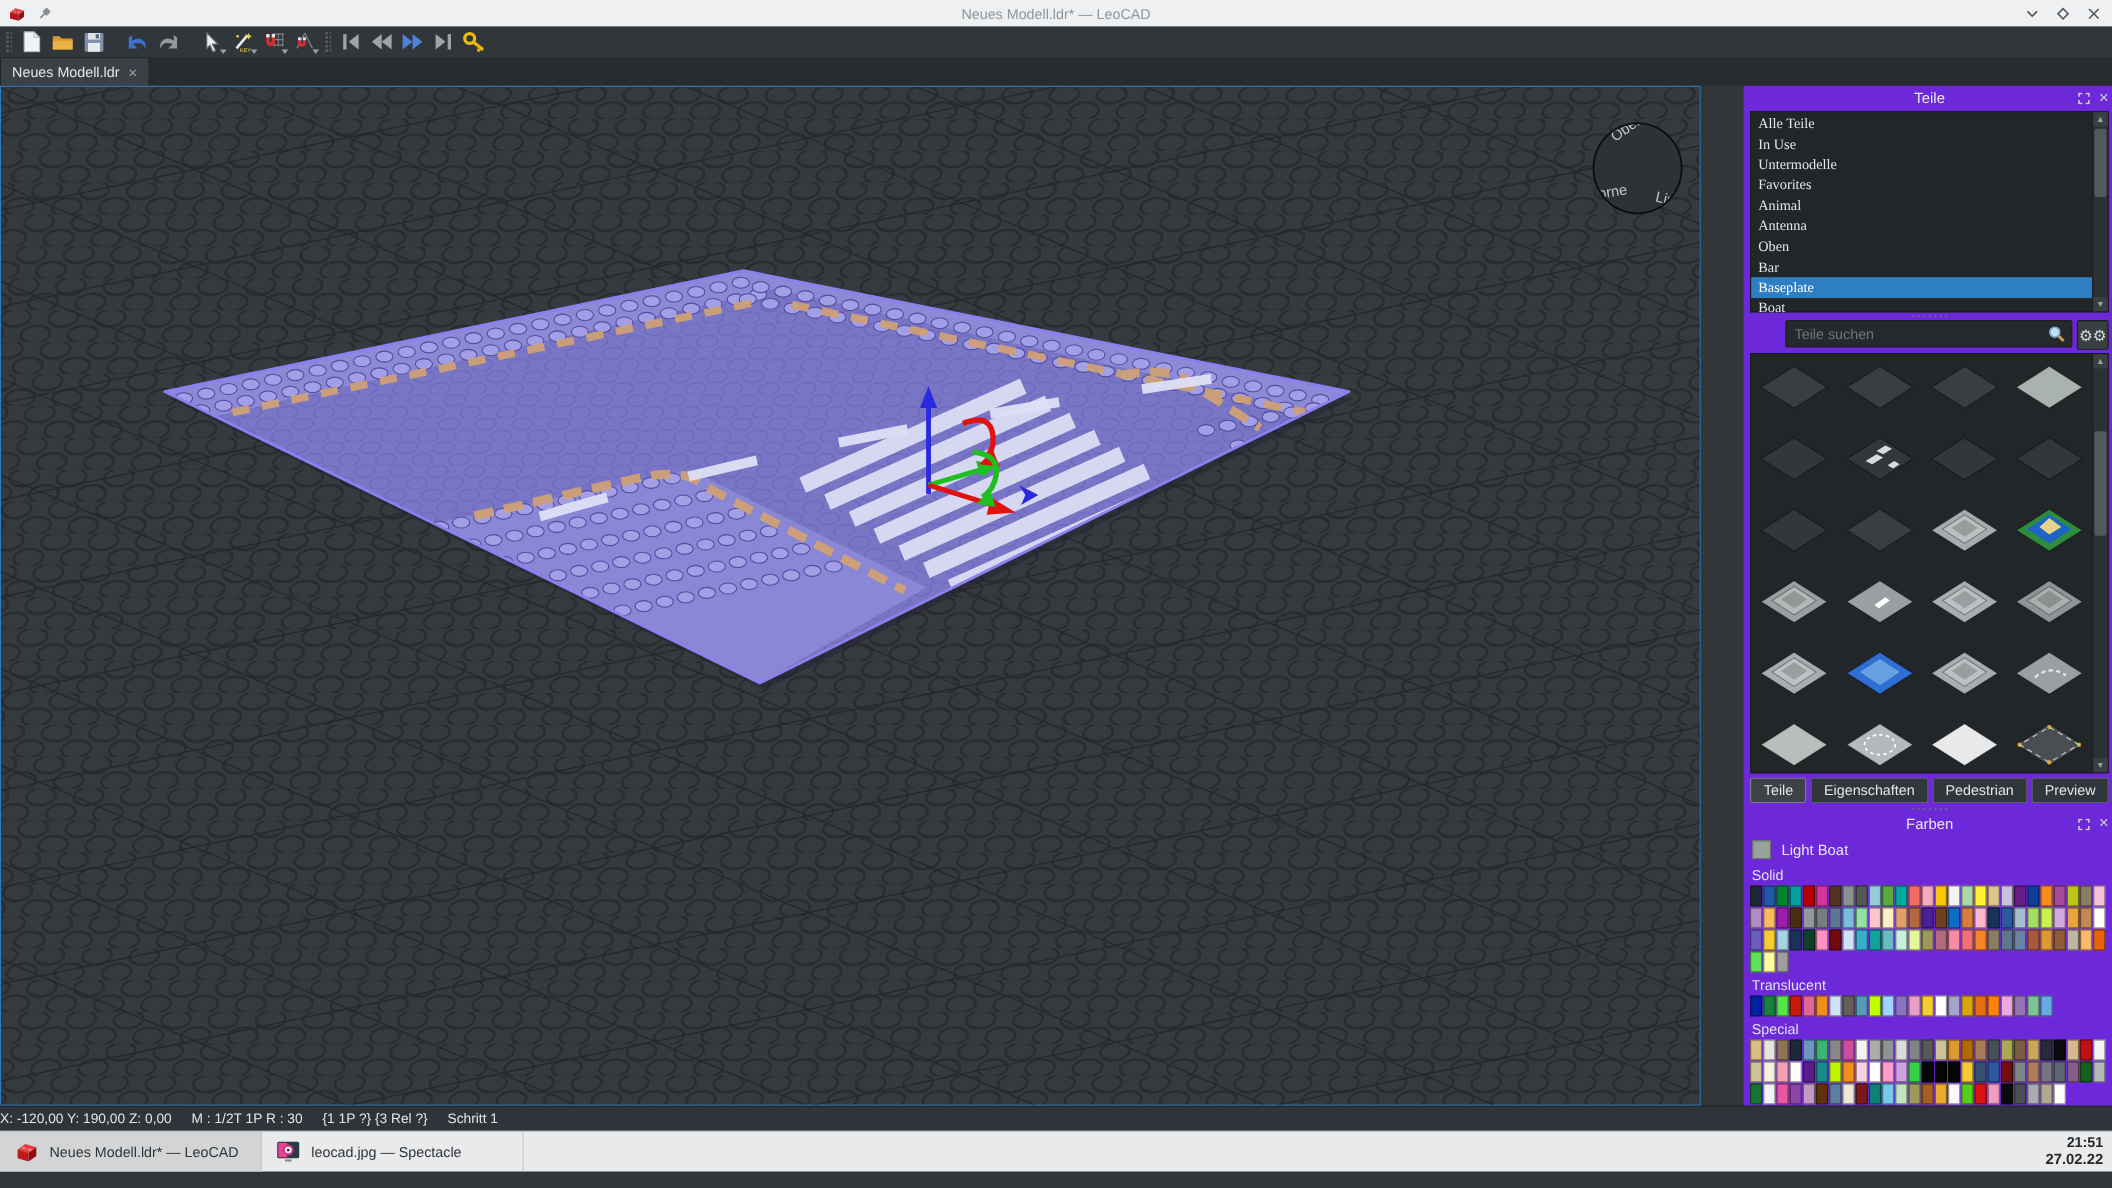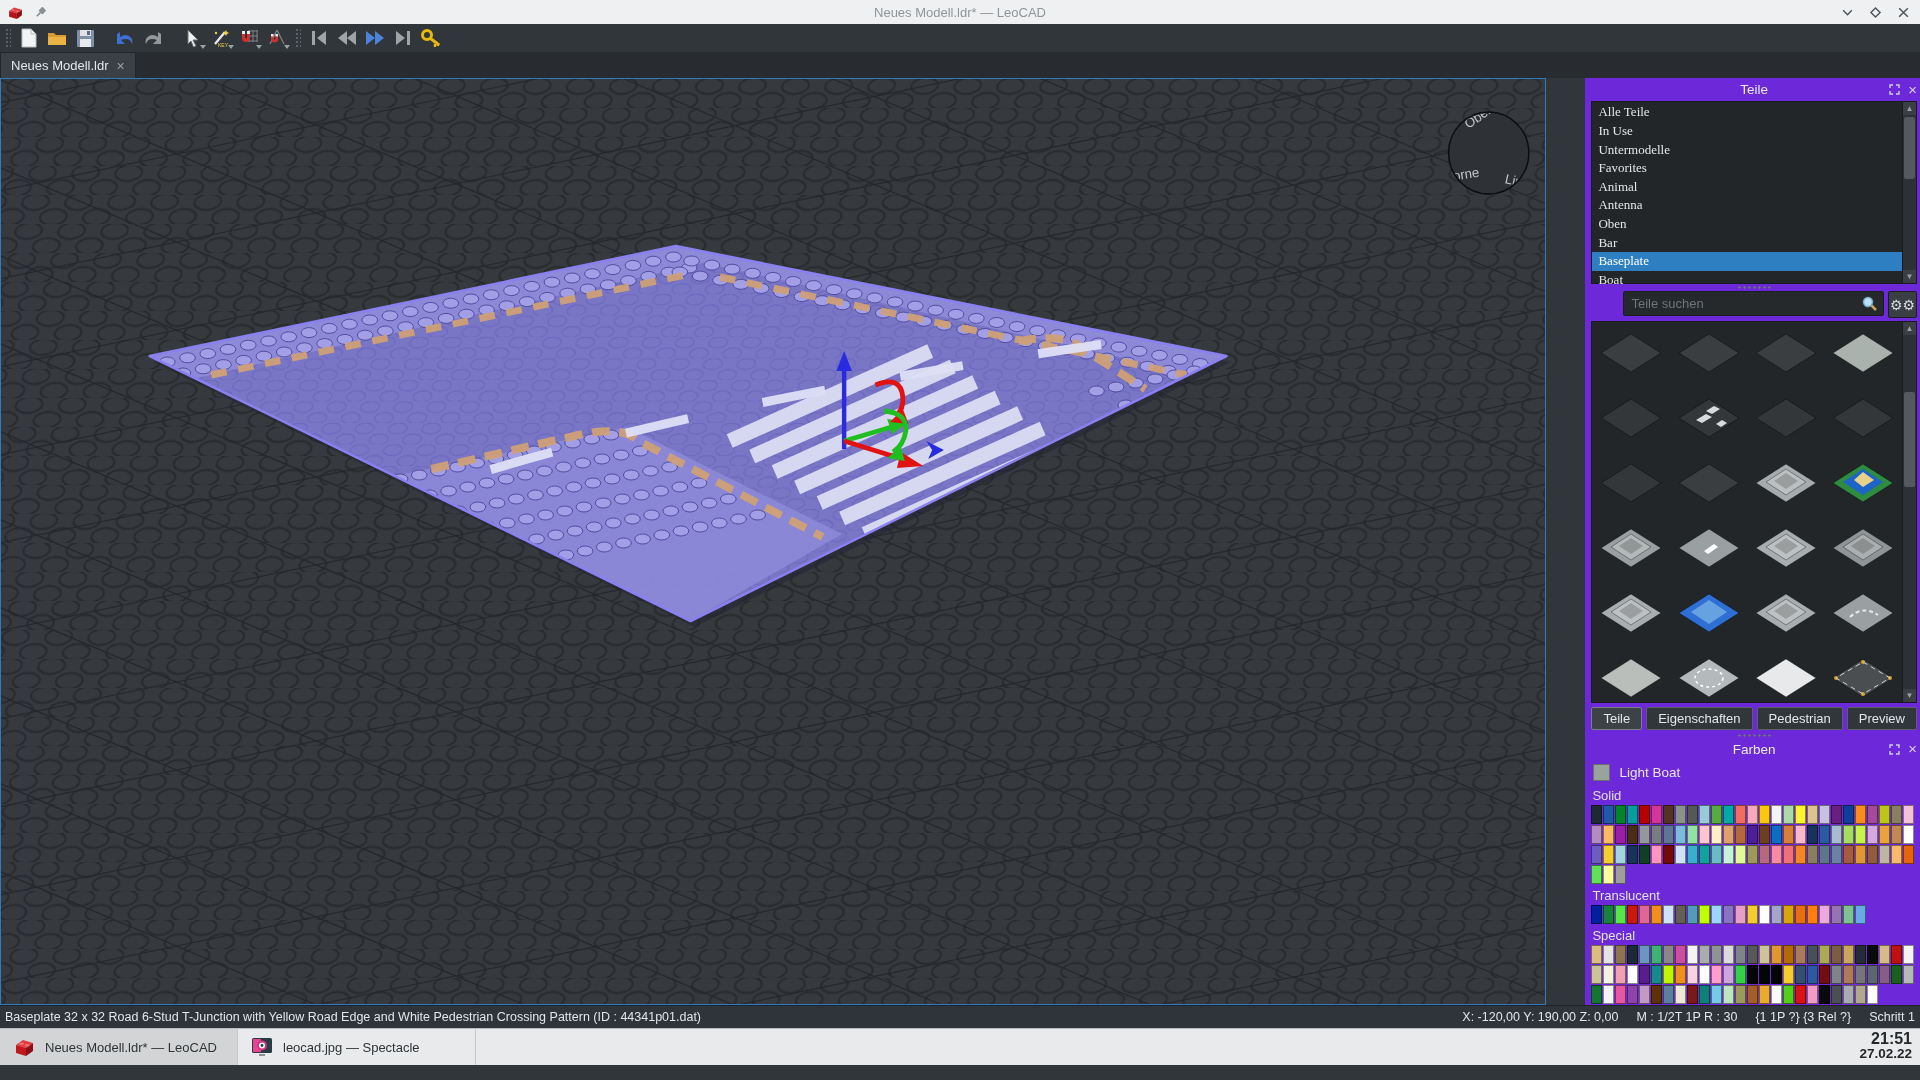--- a/index.html
+++ b/index.html
@@ -67,21 +67,21 @@
   .swatch{display:inline-block;width:11px;height:19px;margin:0 1px 1px 0;border:1px solid rgba(0,0,0,0.45);box-sizing:border-box;}
   
   .statusbar{height:22px;background:#2f343a;border-top:1px solid #1f2327;display:flex;align-items:center;color:#e3e5e7;}
   .sb-left{flex:1;font-size:12.5px;padding-left:5px;white-space:nowrap;overflow:hidden;}
   .sb-right{display:flex;gap:18px;font-size:12.5px;padding-right:5px;white-space:nowrap;}
   
   .taskbar{height:36px;background:#e9eaeb;border-top:1px solid #bcbec0;display:flex;align-items:stretch;position:relative;}
   .task{width:225px;display:flex;align-items:center;gap:9px;padding-left:12px;border-right:1px solid #c6c8c9;font-size:13px;color:#2f3438;}
   .task.active{background:#d2d4d5;}
   .clock{position:absolute;right:8px;top:2px;text-align:right;color:#24282b;font-weight:bold;line-height:15px;}
-  .clock .time{font-size:16px;}
+  .clock .time{font-size:13px;}
   .clock .date{font-size:13.5px;}
 </style>
 </head>
 <body>
 
 <div class="screen">
 
   <div class="titlebar">
     <svg class="tlogo" width="17" height="17" viewBox="0 0 24 24">
       <polygon points="3,10 10,5 21,8 14,13" fill="#e23b3e"></polygon>
@@ -747,21 +747,20 @@
           <div class="swatch-row"><span class="swatch" title="#0020a0" style="background: rgb(0, 32, 160);"></span><span class="swatch" title="#17823b" style="background: rgb(23, 130, 59);"></span><span class="swatch" title="#56e646" style="background: rgb(86, 230, 70);"></span><span class="swatch" title="#c91a09" style="background: rgb(201, 26, 9);"></span><span class="swatch" title="#df6695" style="background: rgb(223, 102, 149);"></span><span class="swatch" title="#f08f1c" style="background: rgb(240, 143, 28);"></span><span class="swatch" title="#cfe2f7" style="background: rgb(207, 226, 247);"></span><span class="swatch" title="#635f52" style="background: rgb(99, 95, 82);"></span><span class="swatch" title="#559ab7" style="background: rgb(85, 154, 183);"></span><span class="swatch" title="#c0ff00" style="background: rgb(192, 255, 0);"></span><span class="swatch" title="#9cd5ff" style="background: rgb(156, 213, 255);"></span><span class="swatch" title="#8a73c3" style="background: rgb(138, 115, 195);"></span><span class="swatch" title="#e79fc6" style="background: rgb(231, 159, 198);"></span><span class="swatch" title="#f5cd2f" style="background: rgb(245, 205, 47);"></span><span class="swatch" title="#ffffff" style="background: rgb(255, 255, 255);"></span><span class="swatch" title="#a5a5cb" style="background: rgb(165, 165, 203);"></span><span class="swatch" title="#d9a60a" style="background: rgb(217, 166, 10);"></span><span class="swatch" title="#e76f0e" style="background: rgb(231, 111, 14);"></span><span class="swatch" title="#ff800d" style="background: rgb(255, 128, 13);"></span><span class="swatch" title="#eca9dd" style="background: rgb(236, 169, 221);"></span><span class="swatch" title="#9674b1" style="background: rgb(150, 116, 177);"></span><span class="swatch" title="#7dc291" style="background: rgb(125, 194, 145);"></span><span class="swatch" title="#68abe4" style="background: rgb(104, 171, 228);"></span></div>
           <div class="sec-label">Special</div>
           <div class="swatch-row"><span class="swatch" title="#dcbc81" style="background: rgb(220, 188, 129);"></span><span class="swatch" title="#e6e3e0" style="background: rgb(230, 227, 224);"></span><span class="swatch" title="#8d7553" style="background: rgb(141, 117, 83);"></span><span class="swatch" title="#1b2a34" style="background: rgb(27, 42, 52);"></span><span class="swatch" title="#6c96bf" style="background: rgb(108, 150, 191);"></span><span class="swatch" title="#3cb371" style="background: rgb(60, 179, 113);"></span><span class="swatch" title="#898788" style="background: rgb(137, 135, 136);"></span><span class="swatch" title="#cc4f9e" style="background: rgb(204, 79, 158);"></span><span class="swatch" title="#f2f3f2" style="background: rgb(242, 243, 242);"></span><span class="swatch" title="#abadac" style="background: rgb(171, 173, 172);"></span><span class="swatch" title="#8f9396" style="background: rgb(143, 147, 150);"></span><span class="swatch" title="#dbdbdb" style="background: rgb(219, 219, 219);"></span><span class="swatch" title="#7f8487" style="background: rgb(127, 132, 135);"></span><span class="swatch" title="#575857" style="background: rgb(87, 88, 87);"></span><span class="swatch" title="#cdc298" style="background: rgb(205, 194, 152);"></span><span class="swatch" title="#dd982e" style="background: rgb(221, 152, 46);"></span><span class="swatch" title="#b46a00" style="background: rgb(180, 106, 0);"></span><span class="swatch" title="#a87c58" style="background: rgb(168, 124, 88);"></span><span class="swatch" title="#485057" style="background: rgb(72, 80, 87);"></span><span class="swatch" title="#aba953" style="background: rgb(171, 169, 83);"></span><span class="swatch" title="#7b5d41" style="background: rgb(123, 93, 65);"></span><span class="swatch" title="#c8a65a" style="background: rgb(200, 166, 90);"></span><span class="swatch" title="#252c36" style="background: rgb(37, 44, 54);"></span><span class="swatch" title="#0a0a0a" style="background: rgb(10, 10, 10);"></span><span class="swatch" title="#d7ba8c" style="background: rgb(215, 186, 140);"></span><span class="swatch" title="#c01111" style="background: rgb(192, 17, 17);"></span><span class="swatch" title="#f4f4f4" style="background: rgb(244, 244, 244);"></span></div>
           <div class="swatch-row"><span class="swatch" title="#cdc298" style="background: rgb(205, 194, 152);"></span><span class="swatch" title="#f5f3e0" style="background: rgb(245, 243, 224);"></span><span class="swatch" title="#f1a2b2" style="background: rgb(241, 162, 178);"></span><span class="swatch" title="#fcfcfc" style="background: rgb(252, 252, 252);"></span><span class="swatch" title="#581f8a" style="background: rgb(88, 31, 138);"></span><span class="swatch" title="#178b8b" style="background: rgb(23, 139, 139);"></span><span class="swatch" title="#c0f500" style="background: rgb(192, 245, 0);"></span><span class="swatch" title="#f08f1c" style="background: rgb(240, 143, 28);"></span><span class="swatch" title="#f5d3df" style="background: rgb(245, 211, 223);"></span><span class="swatch" title="#ffffff" style="background: rgb(255, 255, 255);"></span><span class="swatch" title="#ff9ecd" style="background: rgb(255, 158, 205);"></span><span class="swatch" title="#cda4de" style="background: rgb(205, 164, 222);"></span><span class="swatch" title="#35d045" style="background: rgb(53, 208, 69);"></span><span class="swatch" title="#050505" style="background: rgb(5, 5, 5);"></span><span class="swatch" title="#050505" style="background: rgb(5, 5, 5);"></span><span class="swatch" title="#050505" style="background: rgb(5, 5, 5);"></span><span class="swatch" title="#f5cd2f" style="background: rgb(245, 205, 47);"></span><span class="swatch" title="#35506e" style="background: rgb(53, 80, 110);"></span><span class="swatch" title="#2c5aa0" style="background: rgb(44, 90, 160);"></span><span class="swatch" title="#720e0f" style="background: rgb(114, 14, 15);"></span><span class="swatch" title="#7f8487" style="background: rgb(127, 132, 135);"></span><span class="swatch" title="#ae7a59" style="background: rgb(174, 122, 89);"></span><span class="swatch" title="#76757e" style="background: rgb(118, 117, 126);"></span><span class="swatch" title="#5b6670" style="background: rgb(91, 102, 112);"></span><span class="swatch" title="#845e84" style="background: rgb(132, 94, 132);"></span><span class="swatch" title="#18601c" style="background: rgb(24, 96, 28);"></span><span class="swatch" title="#b5b9bb" style="background: rgb(181, 185, 187);"></span></div>
           <div class="swatch-row"><span class="swatch" title="#147533" style="background: rgb(20, 117, 51);"></span><span class="swatch" title="#f2f3f2" style="background: rgb(242, 243, 242);"></span><span class="swatch" title="#e557a0" style="background: rgb(229, 87, 160);"></span><span class="swatch" title="#8c44a8" style="background: rgb(140, 68, 168);"></span><span class="swatch" title="#c39ac6" style="background: rgb(195, 154, 198);"></span><span class="swatch" title="#5f3109" style="background: rgb(95, 49, 9);"></span><span class="swatch" title="#5c7fa0" style="background: rgb(92, 127, 160);"></span><span class="swatch" title="#ede8d3" style="background: rgb(237, 232, 211);"></span><span class="swatch" title="#7a1919" style="background: rgb(122, 25, 25);"></span><span class="swatch" title="#0f7f7a" style="background: rgb(15, 127, 122);"></span><span class="swatch" title="#77c9e8" style="background: rgb(119, 201, 232);"></span><span class="swatch" title="#bde6c0" style="background: rgb(189, 230, 192);"></span><span class="swatch" title="#9b9a5a" style="background: rgb(155, 154, 90);"></span><span class="swatch" title="#a55e26" style="background: rgb(165, 94, 38);"></span><span class="swatch" title="#e8ab2d" style="background: rgb(232, 171, 45);"></span><span class="swatch" title="#fafafa" style="background: rgb(250, 250, 250);"></span><span class="swatch" title="#52d017" style="background: rgb(82, 208, 23);"></span><span class="swatch" title="#d91212" style="background: rgb(217, 18, 18);"></span><span class="swatch" title="#f19cc5" style="background: rgb(241, 156, 197);"></span><span class="swatch" title="#0a0a0a" style="background: rgb(10, 10, 10);"></span><span class="swatch" title="#4a4f54" style="background: rgb(74, 79, 84);"></span><span class="swatch" title="#a9acae" style="background: rgb(169, 172, 174);"></span><span class="swatch" title="#b0a98f" style="background: rgb(176, 169, 143);"></span><span class="swatch" title="#fdfdfd" style="background: rgb(253, 253, 253);"></span></div>
         </div>
     </div>
   </div>
 
   <div class="statusbar">
-    <span class="sb-left">Baseplate 32 x 32 Road 6-Stud T-Junction with Yellow Road Edge and White Pedestrian Crossing Pattern (ID : 44341p01.dat)</span>
     <span class="sb-right" id="sbright">
         <span>X: -120,00 Y: 190,00 Z: 0,00</span>
         <span>M : 1/2T 1P R : 30</span>
         <span>{1 1P ?} {3 Rel ?}</span>
         <span>Schritt 1</span>
       </span>
   </div>
 
   <div class="taskbar">
     <div class="task active">

